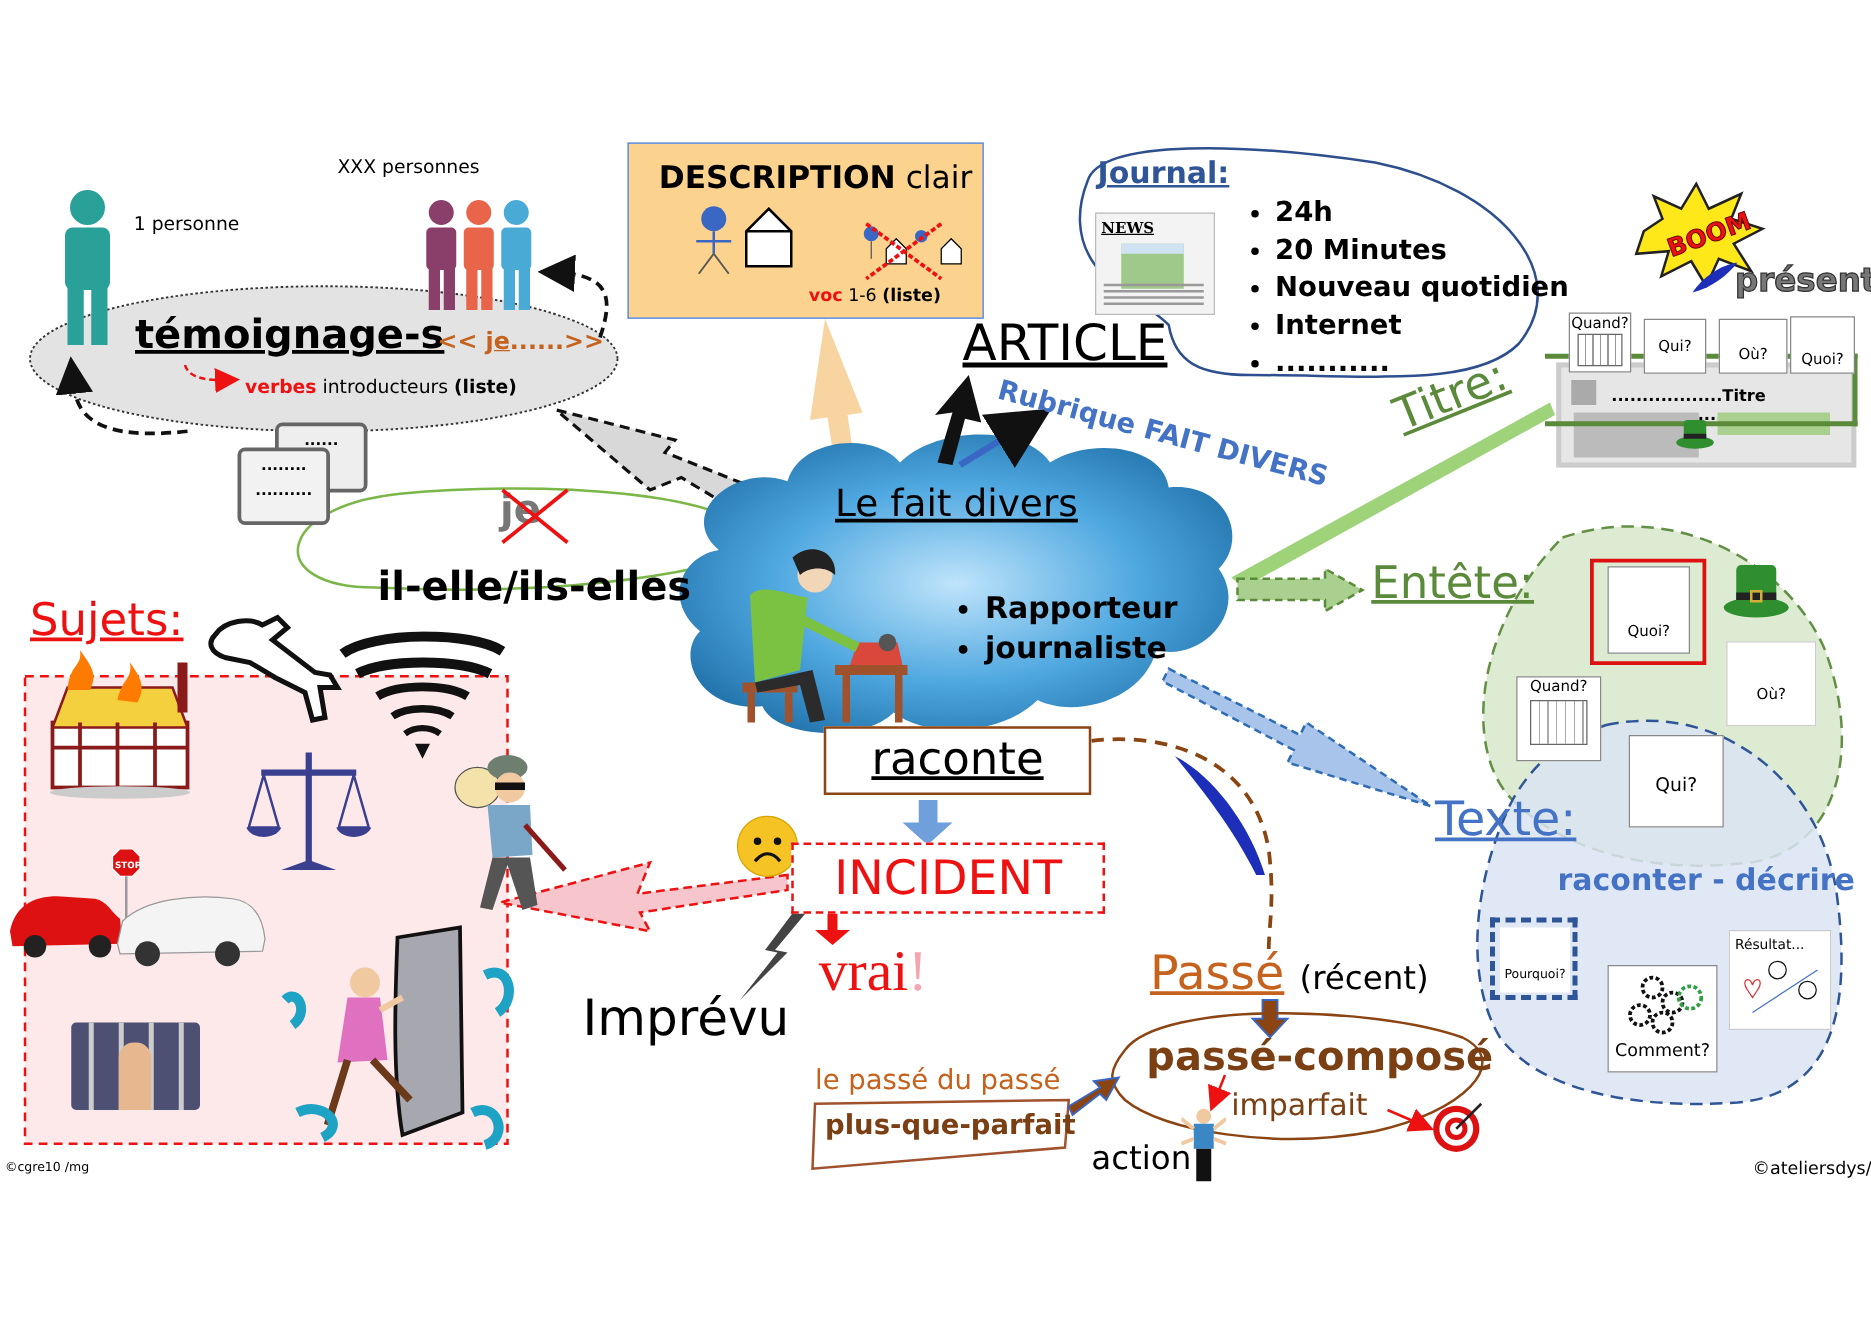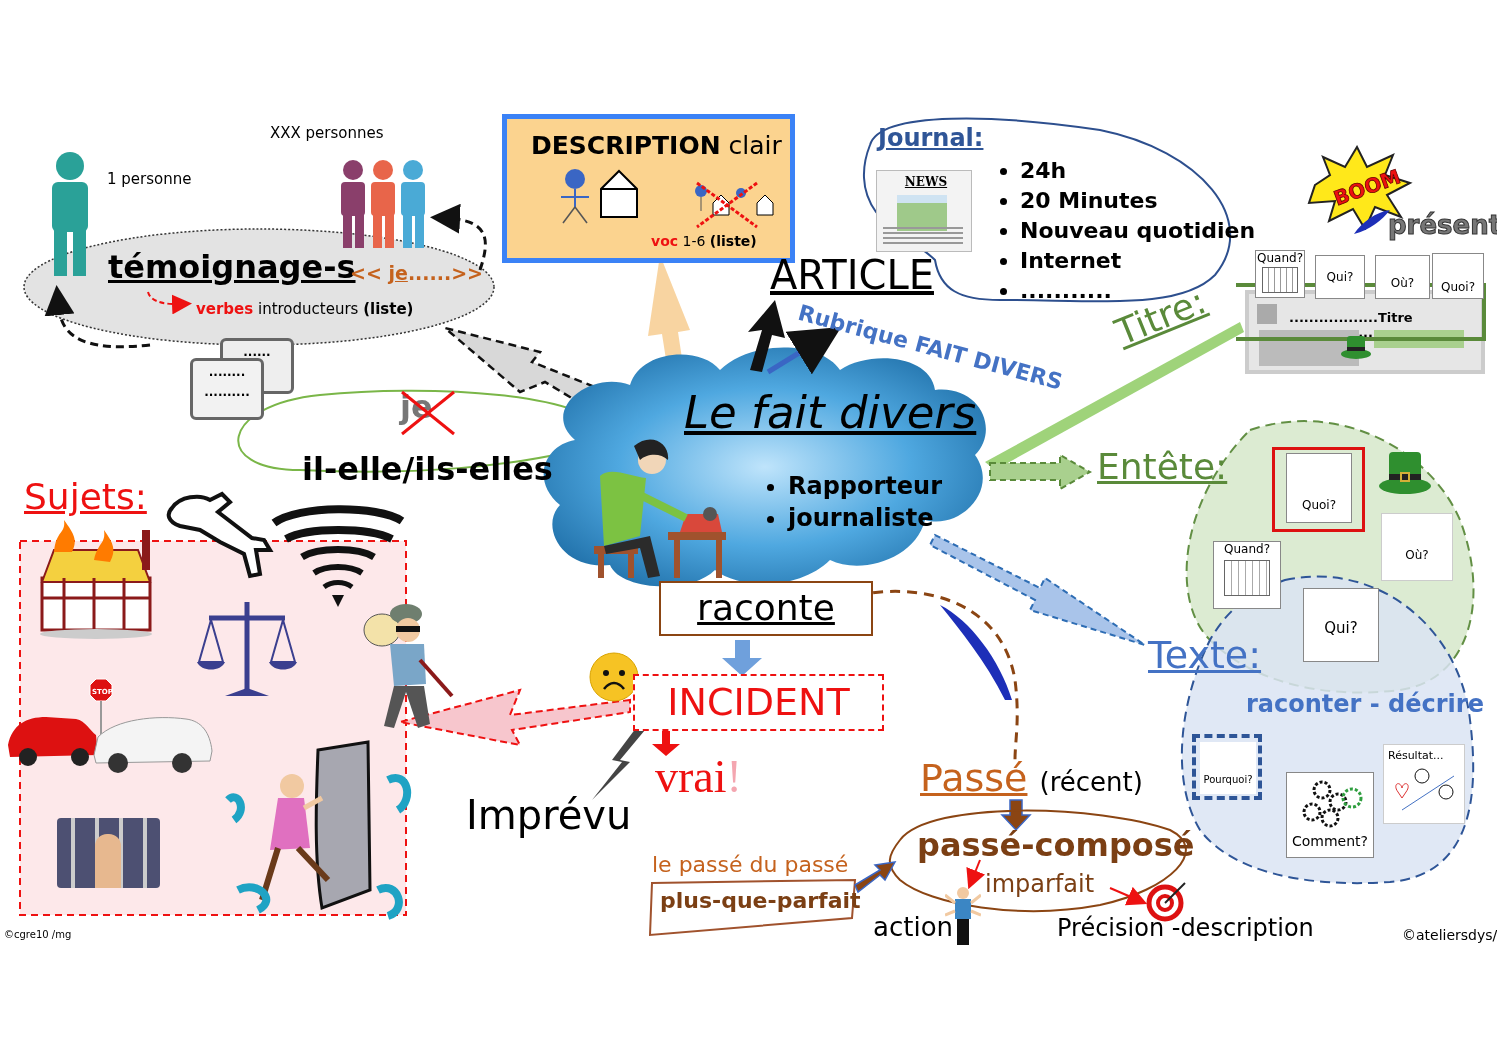--- a/index.html
+++ b/index.html
@@ -142,21 +142,21 @@
     <div style="text-align:center;font-size:12px;font-weight:bold;margin-top:6px;">..........</div>
   </div>
 
   <div class="abs b" style="left:400px;top:388px;font-size:32px;color:#777;">je</div>
   <svg class="abs" style="left:398px;top:388px;" width="60" height="50">
     <line x1="4" y1="4" x2="56" y2="46" stroke="#e11" stroke-width="3"></line>
     <line x1="56" y1="4" x2="4" y2="46" stroke="#e11" stroke-width="3"></line>
   </svg>
   <div class="abs b" style="left:302px;top:450px;font-size:32px;">il-elle/ils-elles</div>
 
-  <div class="abs" style="left:502px;top:114px;width:283px;height:139px;background:#fbd38f;border:5px solid #3b82f6;">
+  <div class="abs" style="left:502px;top:114px;width:283px;height:139px;background:#fbd38f;border:1px solid #3b82f6;">
     <div style="position:absolute;left:24px;top:12px;font-size:25px;">
       <span class="b">DESCRIPTION</span>
       <span>clair</span>
     </div>
     <svg style="position:absolute;left:50px;top:48px;" width="90" height="62">
       <circle cx="18" cy="12" r="10" fill="#3a66c4"></circle>
       <line x1="18" y1="22" x2="18" y2="40" stroke="#3a66c4" stroke-width="2"></line>
       <line x1="4" y1="30" x2="32" y2="30" stroke="#3a66c4" stroke-width="2"></line>
       <line x1="18" y1="40" x2="6" y2="56" stroke="#555" stroke-width="1.5"></line>
       <line x1="18" y1="40" x2="30" y2="56" stroke="#555" stroke-width="1.5"></line>
@@ -177,21 +177,21 @@
       <span>1-6</span>
       <span class="b">(liste)</span>
     </div>
   </div>
 
   <div class="abs u" style="left:770px;top:252px;font-size:40px;">ARTICLE</div>
   <div class="abs b" style="left:802px;top:300px;font-size:22px;color:#4472c4;transform:rotate(15deg);transform-origin:left top;white-space:nowrap;">Rubrique FAIT DIVERS</div>
 
   <div class="abs b u" style="left:878px;top:124px;font-size:24px;color:#2f5597;">Journal:</div>
   <div class="abs" style="left:876px;top:170px;width:94px;height:80px;background:#f3f3f3;border:1px solid #bbb;">
-    <div style="font-family:'DejaVu Serif',serif;font-size:12px;font-weight:bold;padding:4px 0 0 4px;text-decoration:underline;text-align:center;">NEWS</div>
+    <div style="font-family:'DejaVu Serif',serif;font-size:12px;font-weight:bold;padding:4px 0 0 4px;text-decoration:underline;">NEWS</div>
     <div style="position:absolute;left:20px;top:24px;width:50px;height:28px;background:#9fc98a;border-top:8px solid #cfe3f2;"></div>
     <div style="position:absolute;left:6px;top:56px;width:80px;height:2px;background:#999;box-shadow:0 5px 0 #999,0 10px 0 #999,0 15px 0 #999;"></div>
   </div>
   <ul class="abs b" style="left:990px;top:156px;margin:0;padding-left:30px;font-size:22px;line-height:30px;">
     <li>24h</li>
     <li>20 Minutes</li>
     <li>Nouveau quotidien</li>
     <li>Internet</li>
     <li>...........</li>
   </ul>
@@ -217,21 +217,21 @@
   <div class="card" style="left:1375px;top:255px;width:55px;height:44px;padding-top:20px;"><span>Où?</span></div>
   <div class="card" style="left:1432px;top:253px;width:52px;height:46px;padding-top:26px;"><span>Quoi?</span></div>
   <svg class="abs" style="left:1340px;top:332px;" width="32" height="28">
     <ellipse cx="16" cy="22" rx="15" ry="5" fill="#2f8f2f"></ellipse>
     <rect x="7" y="4" width="18" height="18" rx="3" fill="#2f8f2f"></rect>
     <rect x="7" y="15" width="18" height="4" fill="#222"></rect>
   </svg>
 
   <div class="abs u" style="left:1125px;top:312px;font-size:36px;color:#5a8a3a;transform:rotate(-22deg);transform-origin:left bottom;">Titre:</div>
 
-  <div class="abs u" style="left:684px;top:386px;font-size:45px;font-style:italic;">Le fait divers</div>
+  <div class="abs u" style="left:668px;top:386px;font-size:30px;">Le fait divers</div>
   <ul class="abs b" style="left:758px;top:470px;margin:0;padding-left:30px;font-size:24px;line-height:32px;">
     <li>Rapporteur</li>
     <li>journaliste</li>
   </ul>
 
   <svg class="abs" style="left:590px;top:436px;" width="140" height="148">
     <rect x="4" y="110" width="44" height="8" fill="#a0522d"></rect>
     <rect x="8" y="118" width="6" height="24" fill="#a0522d"></rect>
       <rect x="38" y="118" width="6" height="24" fill="#a0522d"></rect>
     <rect x="78" y="96" width="58" height="8" fill="#a0522d"></rect>
@@ -383,18 +383,17 @@
   <div class="abs" style="left:873px;top:912px;font-size:26px;">action</div>
   <svg class="abs" style="left:945px;top:885px;" width="36" height="62">
     <circle cx="18" cy="8" r="6" fill="#f1c9a1"></circle>
     <rect x="10" y="14" width="16" height="20" fill="#3b86c4"></rect>
     <line x1="10" y1="18" x2="0" y2="10" stroke="#f1c9a1" stroke-width="3"></line>
     <line x1="26" y1="18" x2="36" y2="10" stroke="#f1c9a1" stroke-width="3"></line>
     <line x1="10" y1="26" x2="0" y2="30" stroke="#f1c9a1" stroke-width="3"></line>
     <line x1="26" y1="26" x2="36" y2="30" stroke="#f1c9a1" stroke-width="3"></line>
     <rect x="12" y="34" width="12" height="26" fill="#111"></rect>
   </svg>
-  <div class="abs" style="left:1057px;top:914px;font-size:24px;">Précision -description</div>
 
   <div class="abs" style="left:4px;top:929px;font-size:10px;">©cgre10 /mg</div>
   <div class="abs" style="left:1402px;top:927px;font-size:14px;">©ateliersdys/mg</div>
 
 </div>
 
 </body></html>

